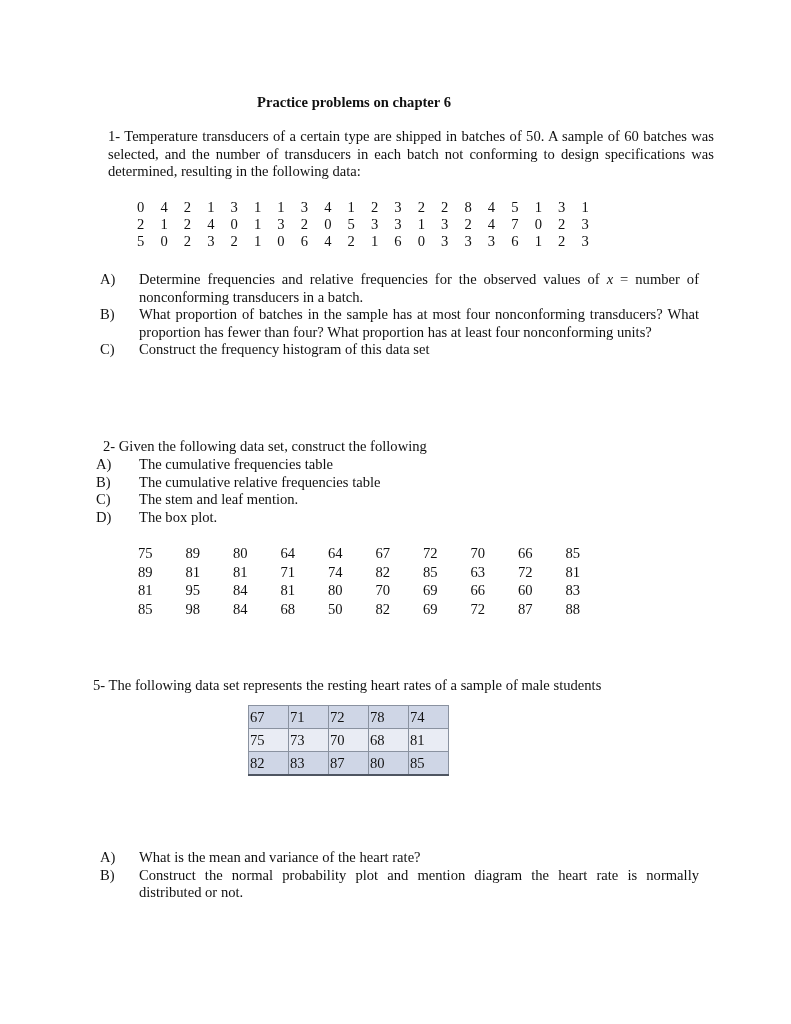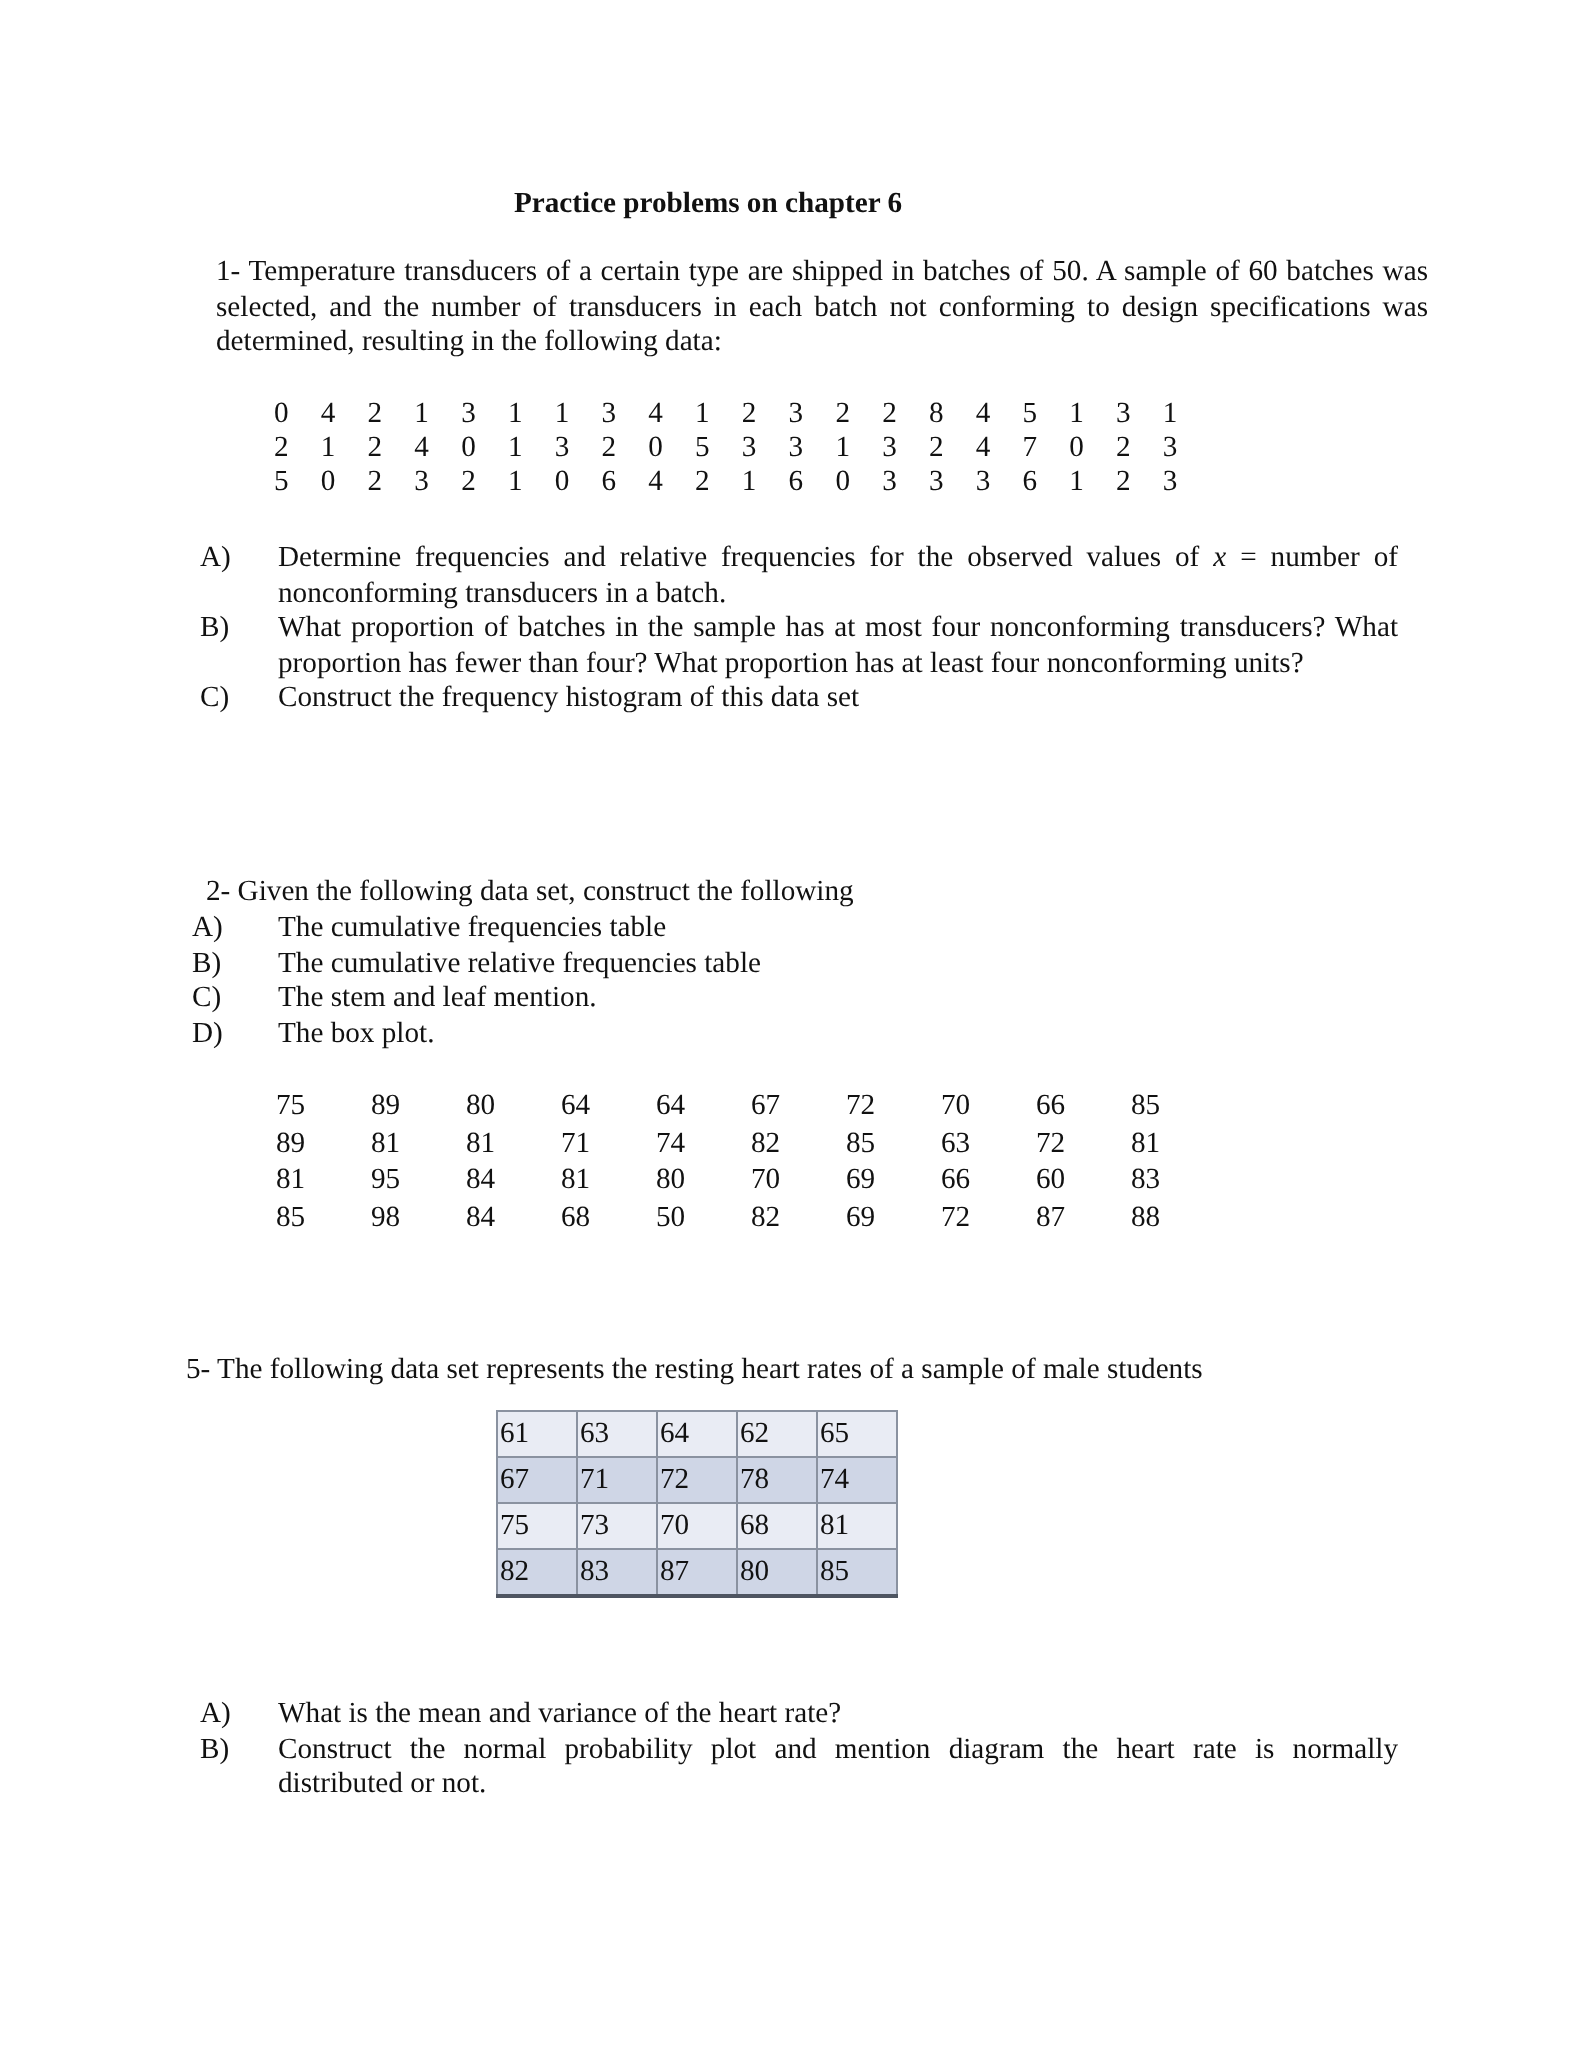--- a/index.html
+++ b/index.html
@@ -273,27 +273,20 @@
       <span class="num">72</span>
       <span class="num">87</span>
       <span class="num">88</span>
     </div>
 </div>
 
 <div class="p3-intro">5- The following data set represents the resting heart rates of a sample of male students</div>
 
 <table class="hr-table">
   <tbody>
-    <tr class="light">
-      <td>61</td>
-      <td>63</td>
-      <td>64</td>
-      <td>62</td>
-      <td>65</td>
-    </tr>
     <tr class="dark">
       <td>67</td>
       <td>71</td>
       <td>72</td>
       <td>78</td>
       <td>74</td>
     </tr>
     <tr class="light">
       <td>75</td>
       <td>73</td>

